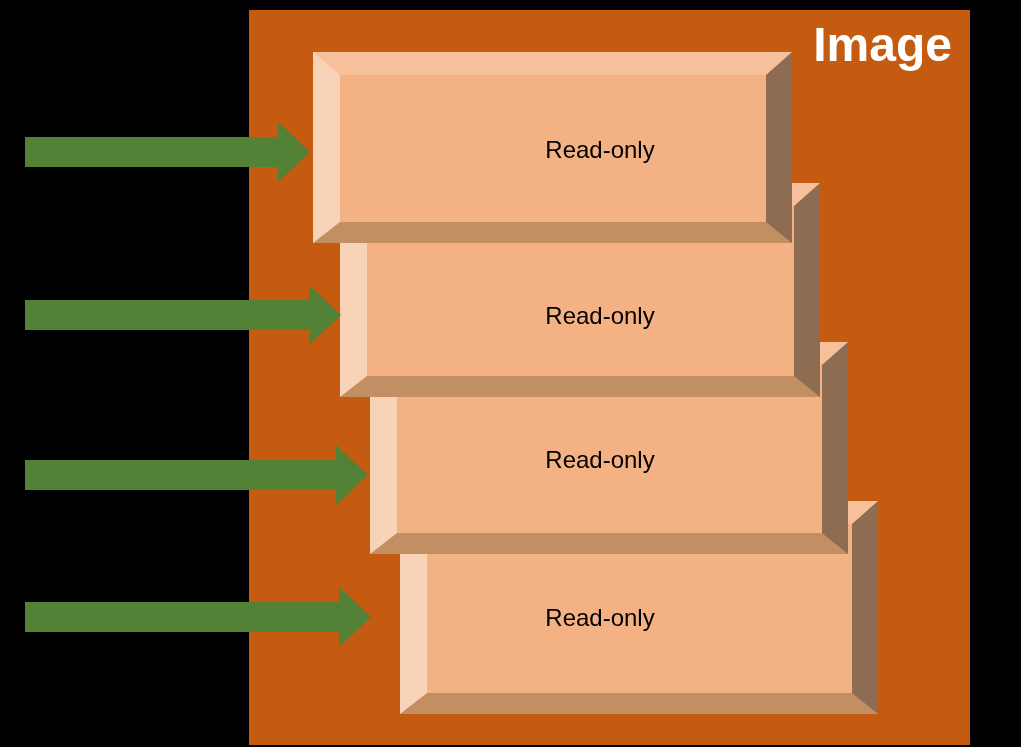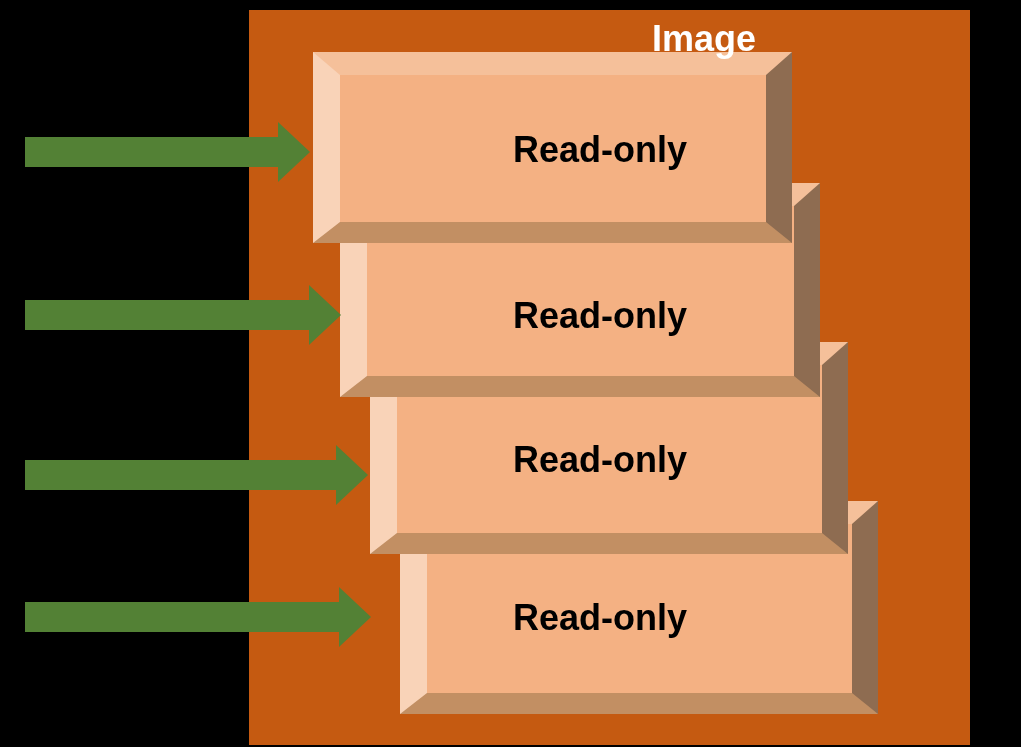--- a/index.html
+++ b/index.html
@@ -21,23 +21,23 @@
     position: absolute;
     left: 249px; top: 10px;
     width: 721px; height: 735px;
     background: #C55A11;
     z-index: 1;
   }
   .panel-title {
     position: absolute;
     left: 652px; top: 20px;
     width: 300px;
-    text-align: left;
+    text-align: right;
     color: #FFFFFF;
-    font-size: 36px;
+    font-size: 48px;
     font-weight: bold;
     line-height: 1.05;
     z-index: 30;
   }
   
   .block {
     position: absolute;
     box-sizing: border-box;
     background: #F4B183;
     border-style: solid;
@@ -53,22 +53,22 @@
   .block-1 { left: 313px; top: 52px;  width: 479px; height: 191px; z-index: 14; }
   .block-2 { left: 340px; top: 183px; width: 480px; height: 214px; z-index: 13; }
   .block-3 { left: 370px; top: 342px; width: 478px; height: 212px; z-index: 12; }
   .block-4 { left: 400px; top: 501px; width: 478px; height: 213px; z-index: 11; }
   .block-label {
     position: absolute;
     left: 450px;
     width: 300px;
     text-align: center;
     color: #000000;
-    font-size: 36px;
-    font-weight: bold;
+    font-size: 24px;
+    font-weight: normal;
     line-height: 36px;
     z-index: 20;
   }
   .label-1 { top: 132px; }
   .label-2 { top: 298px; }
   .label-3 { top: 442px; }
   .label-4 { top: 600px; }
   
   .arrow {
     position: absolute;

